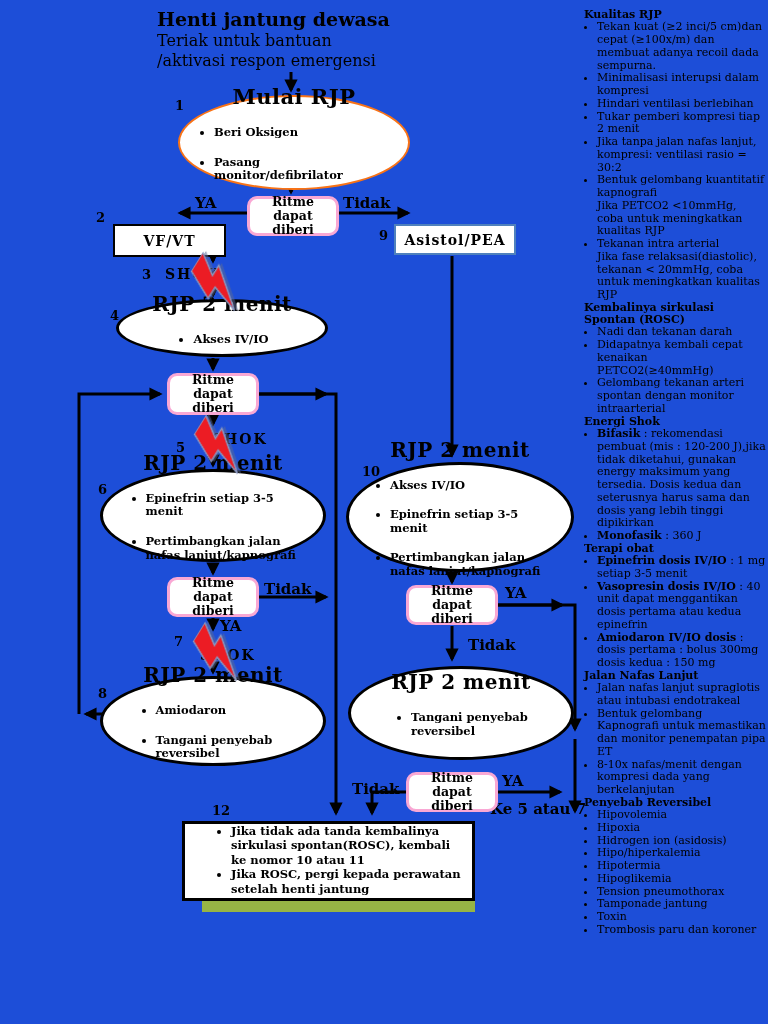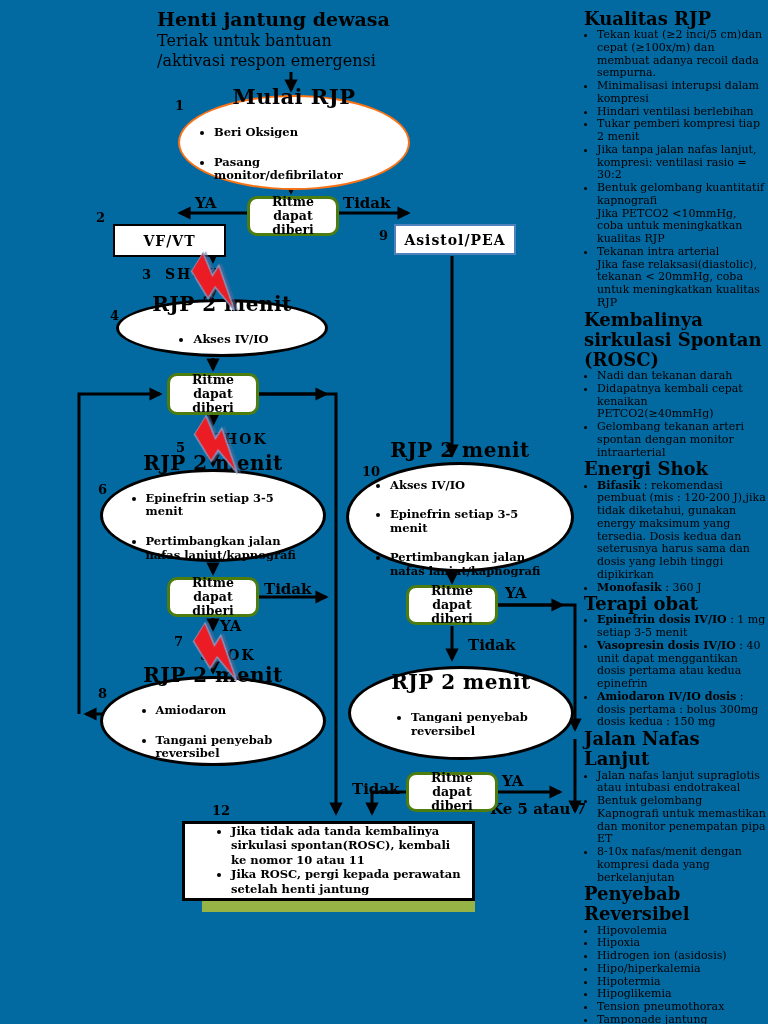--- a/index.html
+++ b/index.html
@@ -1,43 +1,43 @@
 <!DOCTYPE html>
 <html><head>
 <meta charset="utf-8">
 <style>
   html,body{margin:0;padding:0;background:#fff}
-  .page{position:relative;width:768px;height:1024px;background:#0369a1;overflow:hidden;
+  .page{position:relative;width:768px;height:1024px;background:#1d4ed8;overflow:hidden;
         font-family:"DejaVu Serif","Liberation Serif",serif;color:#000}
   .abs{position:absolute}
   .hdr-t{font-size:19px;font-weight:700;line-height:1.22}
   .hdr-s{font-size:16px;font-weight:400;line-height:1.22}
   .num{position:absolute;font-size:13px;font-weight:600}
   .lbl{position:absolute;font-size:15px;font-weight:700}
-  .decision{position:absolute;width:92px;border:3px solid #4d7c0f;border-radius:10px;background:#fff;
+  .decision{position:absolute;width:92px;border:3px solid #f9a8d4;border-radius:10px;background:#fff;
             display:flex;align-items:center;justify-content:center;text-align:center;
             font-size:12.5px;font-weight:700;line-height:1.12;box-sizing:border-box;padding:2px 4px;z-index:3}
   .rect{position:absolute;border:2.5px solid #000;background:#fff;display:flex;align-items:center;
         justify-content:center;font-size:14px;font-weight:700;letter-spacing:1px;box-sizing:border-box;z-index:3}
   .rect.blue{border:2px solid #4f81bd}
   .ellipse{position:absolute;border:3px solid #000;border-radius:50%;background:#fff;box-sizing:border-box;
            display:flex;flex-direction:column;align-items:center;justify-content:center;text-align:center;z-index:2}
   .ellipse.blue{border:2px solid #f97316}
   .et{font-size:20px;font-weight:700;line-height:1.05;letter-spacing:.5px}
   .et.sm{font-size:21px}
   .ellipse ul{margin:2px 0 0;padding-left:18px;text-align:left;font-size:11.5px;font-weight:600;line-height:1.18}
   .ellipse li{margin:16px}
   .shok{position:absolute;font-size:14px;font-weight:600;letter-spacing:2px;z-index:4}
   .bolt{position:absolute;z-index:5;filter:drop-shadow(2px 2px 0 rgba(90,105,150,.55))}
   .outcome{position:absolute;left:182px;top:821px;width:293px;height:80px;border:3.5px solid #000;
            background:#fff;box-sizing:border-box;display:flex;align-items:flex-start;z-index:3}
   .outcome ul{margin:0;padding:0 8px 0 46px;font-size:11.5px;font-weight:600;line-height:1.25}
   .shadow12{position:absolute;left:202px;top:901px;width:273px;height:11px;background:#96b445}
   .sb{position:absolute;left:584px;top:9px;width:182px;font-size:11px;line-height:1.16}
-  .sb-h{font-size:18px;font-weight:700;line-height:1.12}
+  .sb-h{font-size:11px;font-weight:700;line-height:1.12}
   .sb ul{margin:0;padding-left:13px}
   .sb li{margin:0}
   svg.conn{position:absolute;left:0;top:0;z-index:1;pointer-events:none}
 </style>
 </head>
 <body>
 
 <div class="page">
 
   <svg class="conn" width="768" height="1024">

